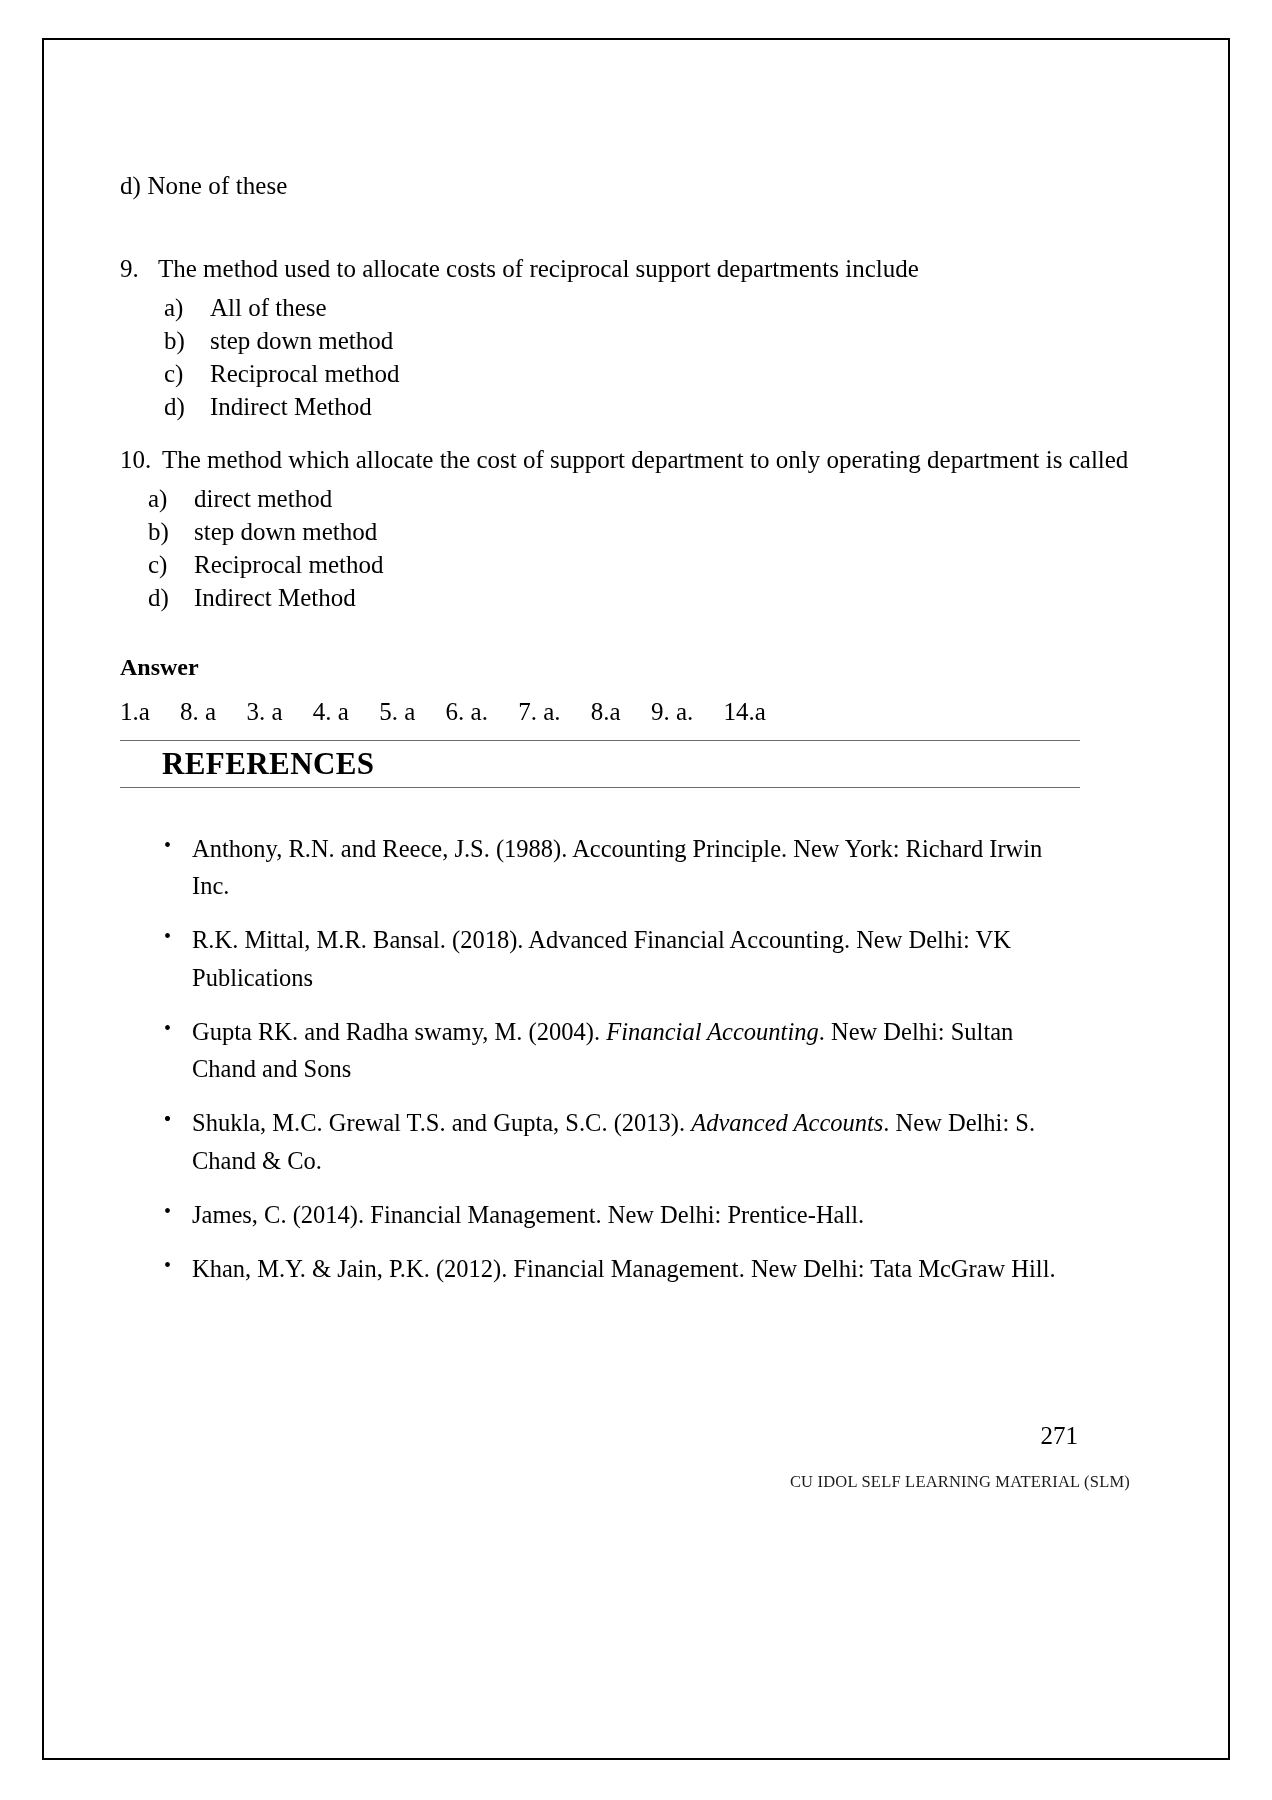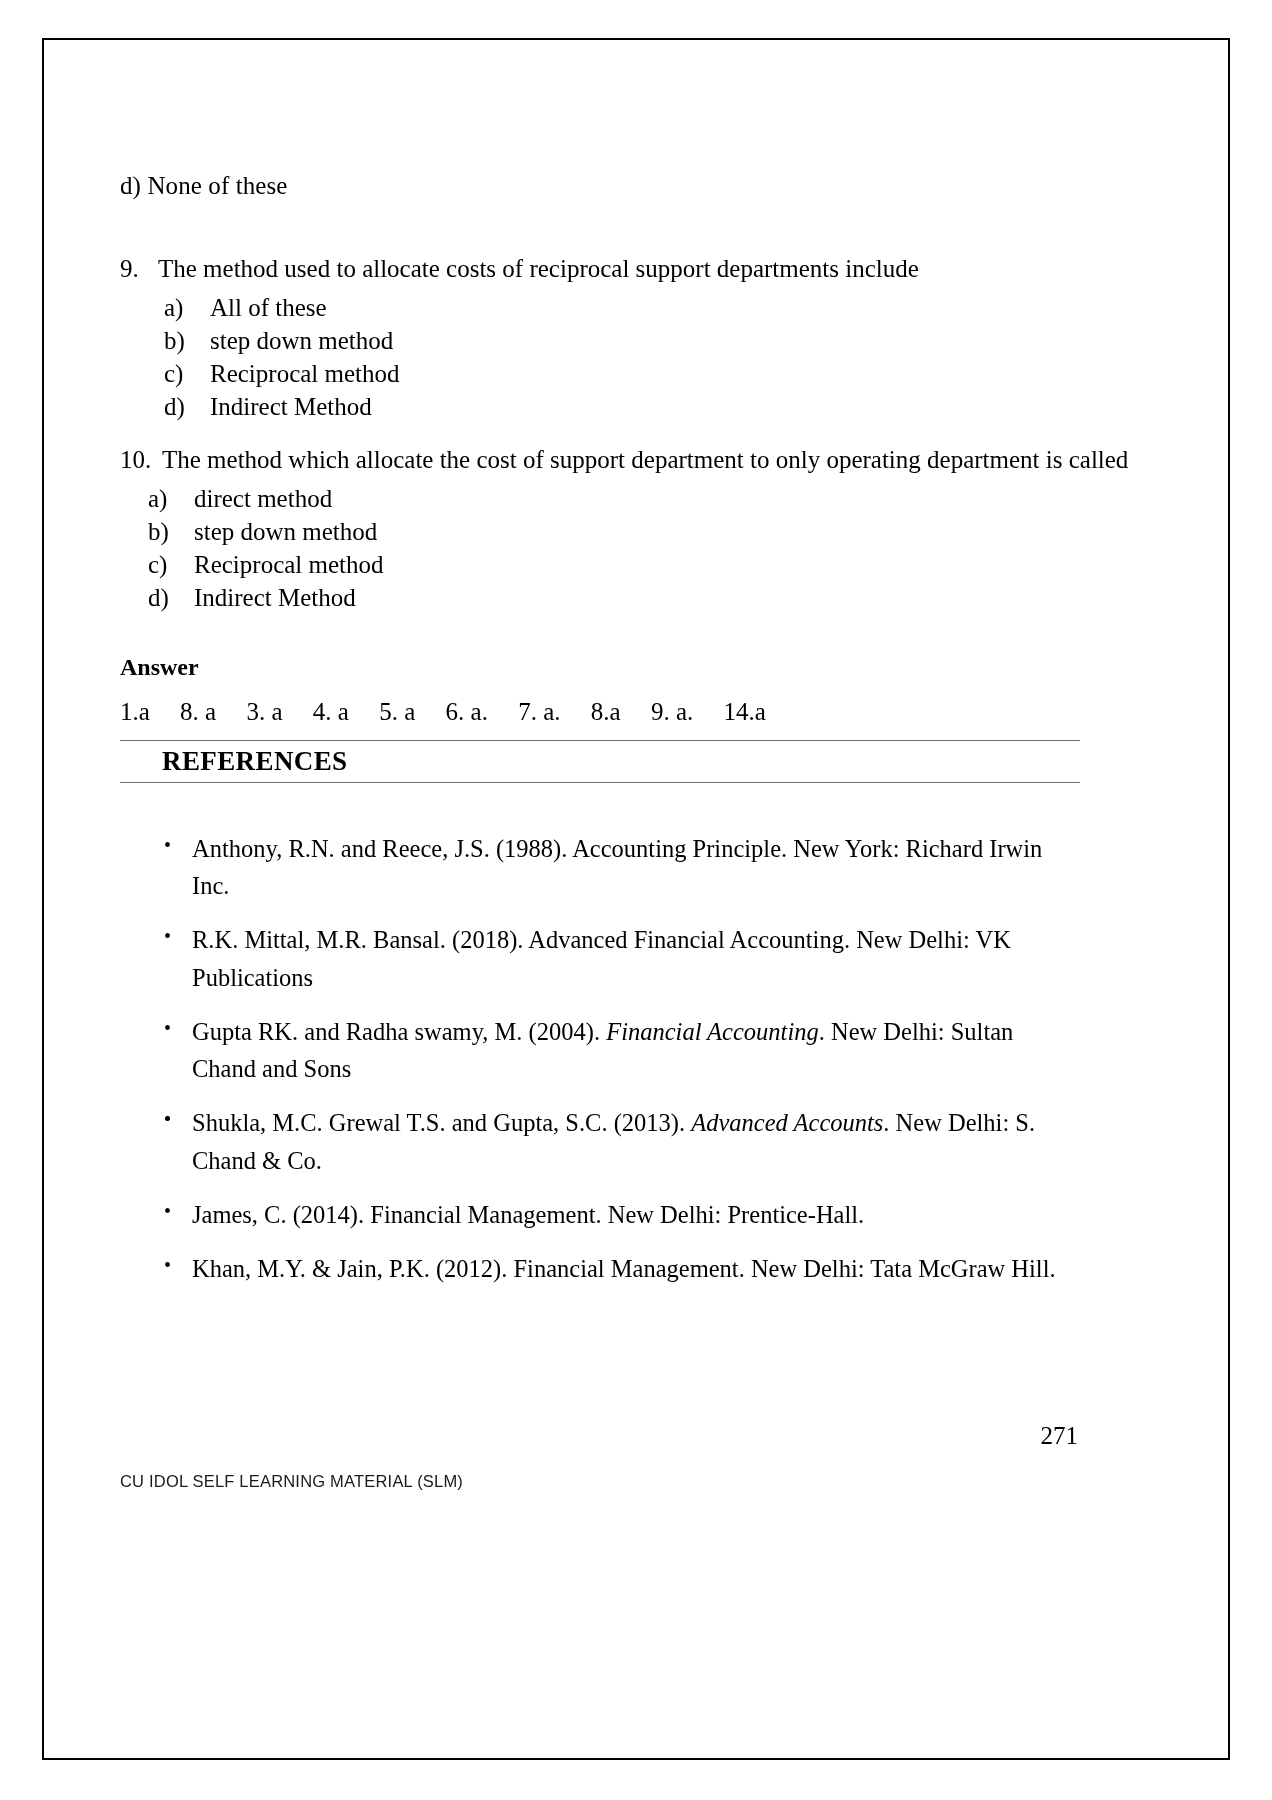--- a/index.html
+++ b/index.html
@@ -113,21 +113,21 @@
     left: 0px;
     top: 700px;
     width: 960px;
   }
   .rule {
     width: 100%;
     height: 1px;
     background: #6d6d6d;
   }
   .ref-heading {
-    font-size: 27px;
+    font-size: 31px;
     font-weight: bold;
     letter-spacing: 0.4px;
     padding: 5px 0 5px 42px;
   }
 
   
   .ref-list {
     position: absolute;
     left: 0px;
     top: 790px;
@@ -157,22 +157,22 @@
     position: absolute;
     right: 52px;
     top: 1382px;
     font-size: 25px;
   }
   .footer-text {
     position: absolute;
     left: 0;
     right: 0;
     top: 1432px;
-    text-align: left;
-    font-family: Liberation Sans, sans-serif;
+    text-align: right;
+    font-family: Liberation Serif, serif;
     font-size: 16.5px;
     letter-spacing: 0.2px;
     color: #1a1a1a;
   }
 </style>
 </head>
 <body>
 
 <div class="page-frame">
   <div class="page-inner">

